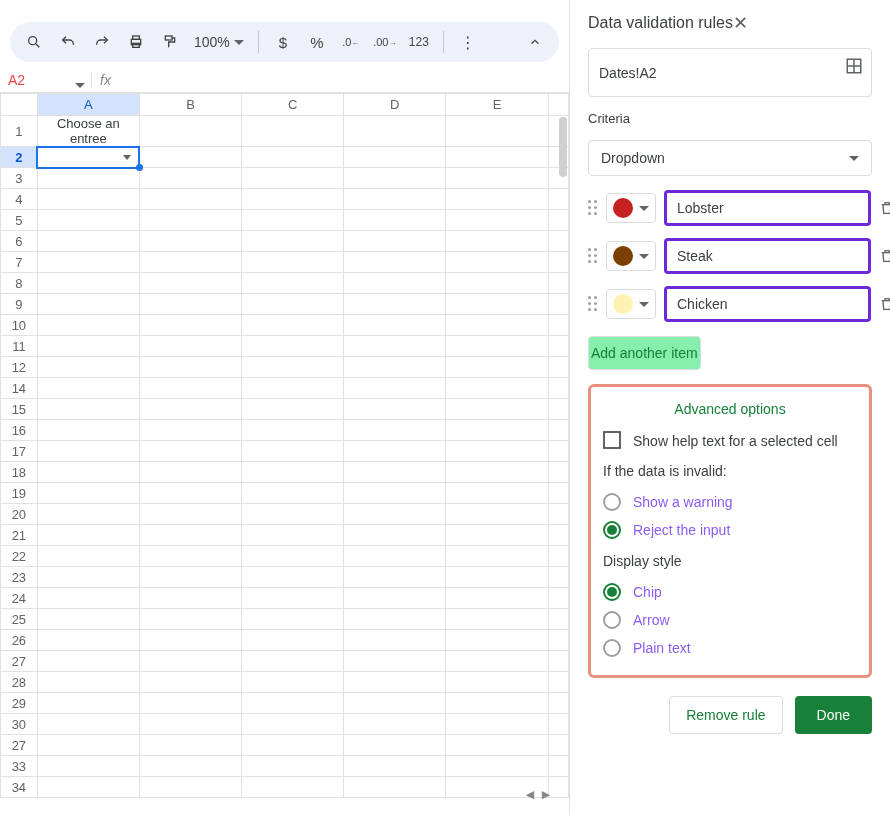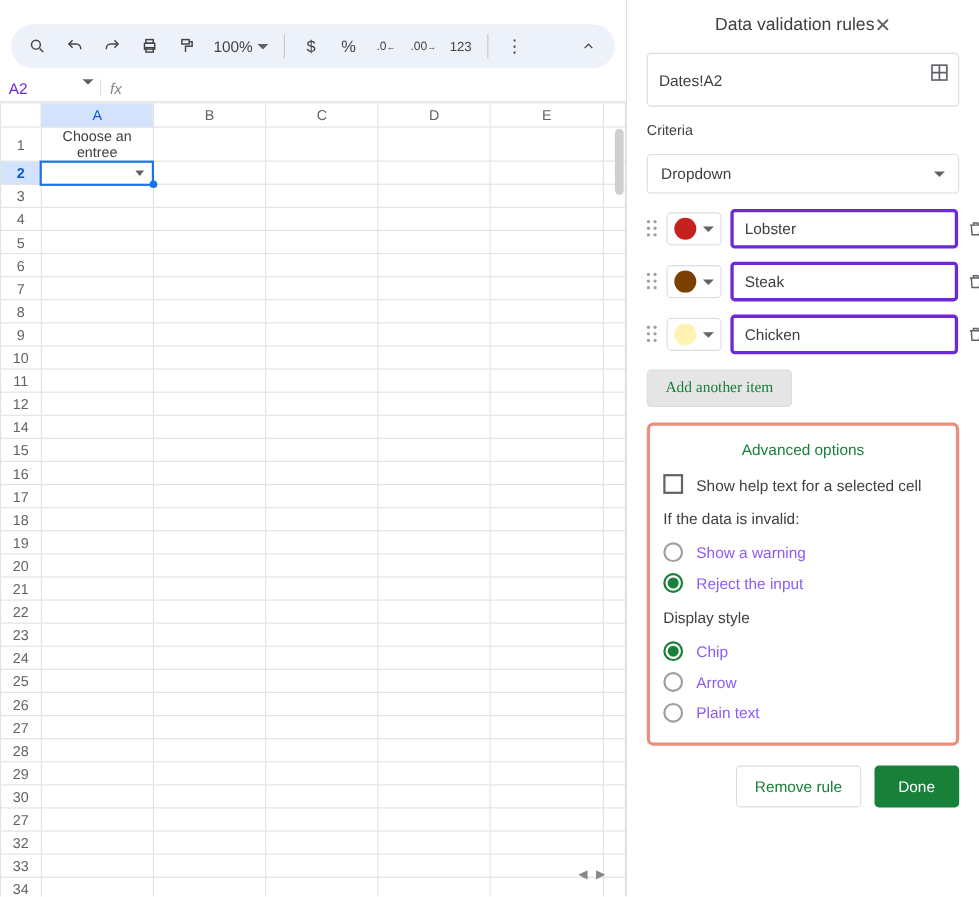--- a/index.html
+++ b/index.html
@@ -8,21 +8,21 @@
   
   .sheet-area { flex: 1; display: flex; flex-direction: column; border-right: 1px solid #e0e0e0; min-width: 0; }
 
   .toolbar { display: flex; align-items: center; gap: 6px; padding: 6px 10px; background: #edf2fa; border-radius: 30px; margin: 22px 10px 6px 10px; }
   .toolbar .tbtn { width: 28px; height: 28px; display: flex; align-items: center; justify-content: center; border-radius: 4px; color: #444; cursor: pointer; }
   .toolbar .zoom { display: flex; align-items: center; gap: 4px; padding: 0 4px; font-size: 14px; color: #444; }
   .toolbar .spacer { flex: 1; }
   .toolbar .sep { width: 1px; height: 22px; background: #c7c7c7; margin: 0 4px; }
 
   .name-fx-row { display: flex; align-items: center; border-bottom: 1px solid #e0e0e0; padding: 4px 8px; gap: 8px; }
-  .name-box { display: flex; align-items: flex-start; gap: 8px; width: 84px; border-right: 1px solid #e0e0e0; padding-right: 6px; color: #6d28d9; font-size: 14px; }
+  .name-box { display: flex; align-items: flex-end; gap: 8px; width: 84px; border-right: 1px solid #e0e0e0; padding-right: 6px; color: #ef4444; font-size: 14px; }
   .fx-label { font-style: italic; color: #888; font-size: 14px; }
 
   .grid-wrap { flex: 1; overflow: hidden; position: relative; }
   table.sheet { border-collapse: collapse; width: 100%; }
   table.sheet th, table.sheet td { border: 1px solid #e1e1e1; font-size: 13px; }
   table.sheet th { background: #fff; color: #5f6368; font-weight: normal; }
   .corner { width: 36px; height: 22px; background: #fff; }
   .colhead { height: 22px; width: 100px; text-align: center; }
   .colhead.sel { background: #d3e3fd; color: #0b57d0; }
   .rowhead { width: 36px; text-align: center; color: #5f6368; }
@@ -34,41 +34,41 @@
   .dropdown-cell { display: flex; align-items: center; justify-content: flex-end; height: 100%; }
   .dropdown-cell .chev { width: 0; height: 0; border-left: 4px solid transparent; border-right: 4px solid transparent; border-top: 5px solid #5f6368; margin-right: 4px; }
 
   .vscroll { position:absolute; right:0; top:0; width:12px; height:100%; display:flex; flex-direction:column; align-items:center; }
   .vscroll .thumb { width:8px; height:60px; background:#cfcfcf; border-radius:4px; margin-top:24px;}
   .hscroll-arrows { position:absolute; bottom:14px; right:16px; display:flex; gap:2px; }
   .hscroll-arrows .ar { width:14px; height:14px; display:flex; align-items:center; justify-content:center; color:#888; font-size:11px; }
 
   
   .panel { width: 320px; padding: 12px 18px 18px 18px; display: flex; flex-direction: column; gap: 14px; overflow:hidden; }
-  .panel-header { display: flex; align-items: center; justify-content: center; }
+  .panel-header { display: flex; align-items: center; justify-content: flex-start; }
   .panel-title { font-size: 16px; color: #3c4043; }
   .close-x { font-size: 18px; color: #5f6368; cursor: pointer; }
 
   .range-box { position: relative; }
   .range-box input { width: 100%; height: 49px; border: 1px solid #dadce0; border-radius: 4px; padding: 0 40px 0 10px; font-size: 14px; color: #3c4043; }
   .range-box .grid-ic { position: absolute; right: 8px; top: 8px; width: 20px; height: 20px; display:flex; align-items:center; justify-content:center; color:#5f6368; }
 
   .section-label { font-size: 13px; color: #3c4043; font-weight: 500; }
   .dropdown-select { display: flex; align-items: center; justify-content: space-between; border: 1px solid #dadce0; border-radius: 4px; height: 36px; padding: 0 12px; font-size: 14px; color: #3c4043; cursor:pointer; }
   .chev-down { width:0; height:0; border-left:5px solid transparent; border-right:5px solid transparent; border-top:5px solid #5f6368; }
 
   .item-row { display: flex; align-items: center; gap: 8px; }
   .drag-dots { color: #9aa0a6; cursor: grab; display:grid; grid-template-columns:4px 4px; grid-template-rows:4px 4px 4px; gap:2px; }
   .drag-dots span{ width:3px; height:3px; background:#9aa0a6; border-radius:50%; display:block;}
   .color-pill { display: flex; align-items: center; gap: 6px; border: 1px solid #dadce0; border-radius: 4px; padding: 4px 6px; cursor:pointer; }
   .color-dot { width: 20px; height: 20px; border-radius: 50%; }
   .item-input { flex: 1; height: 36px; border: 3px solid #6d28d9; border-radius: 4px; padding: 0 10px; font-size: 14px; color: #3c4043; }
   .trash { width: 20px; color: #5f6368; cursor:pointer; display:flex; justify-content:center; }
 
-  .add-item-btn { align-self: flex-start; border: 1px solid #dadce0; border-radius: 4px; padding: 8px 16px; font-size: 14px; color: #188038; font-weight: 500; background:#e5e5e5; cursor:pointer;font-family:Liberation Serif, serif; }
+  .add-item-btn { align-self: flex-start; border: 1px solid #dadce0; border-radius: 4px; padding: 8px 2px; font-size: 14px; color: #188038; font-weight: 500; background:#86efac; cursor:pointer; }
 
   .adv-box { border: 3px solid #e88f7d; border-radius: 6px; padding: 14px 12px 18px 12px; display:flex; flex-direction:column; gap:14px; }
   .adv-title { color: #188038; font-weight: 500; font-size: 14px; text-align:center; }
   .checkbox-row { display:flex; align-items:flex-end; gap:12px; }
   .chk { width:18px; height:18px; border:2px solid #5f6368; flex-shrink:0; cursor:pointer; }
   .radio-group { display:flex; flex-direction:column; gap:10px; }
   .radio-row { display:flex; align-items:center; gap:12px; font-size:14px; color:#8b5cf6; }
   .radio { width:18px; height:18px; border:2px solid #9aa0a6; border-radius:50%; flex-shrink:0; display:flex; align-items:center; justify-content:center; cursor:pointer; }
   .radio.checked { border-color:#188038; }
   .radio.checked::after { content:""; width:10px; height:10px; background:#188038; border-radius:50%; }
@@ -425,29 +425,20 @@
           <tr>
             <th class="rowhead">27</th>
             <td class="cell"></td>
             <td class="cell"></td>
             <td class="cell"></td>
             <td class="cell"></td>
             <td class="cell"></td>
             <td class="cell"></td>
           </tr>
           <tr>
-            <th class="rowhead">32</th>
-            <td class="cell"></td>
-            <td class="cell"></td>
-            <td class="cell"></td>
-            <td class="cell"></td>
-            <td class="cell"></td>
-            <td class="cell"></td>
-          </tr>
-          <tr>
             <th class="rowhead">33</th>
             <td class="cell"></td>
             <td class="cell"></td>
             <td class="cell"></td>
             <td class="cell"></td>
             <td class="cell"></td>
             <td class="cell"></td>
           </tr>
           <tr>
             <th class="rowhead">34</th>

